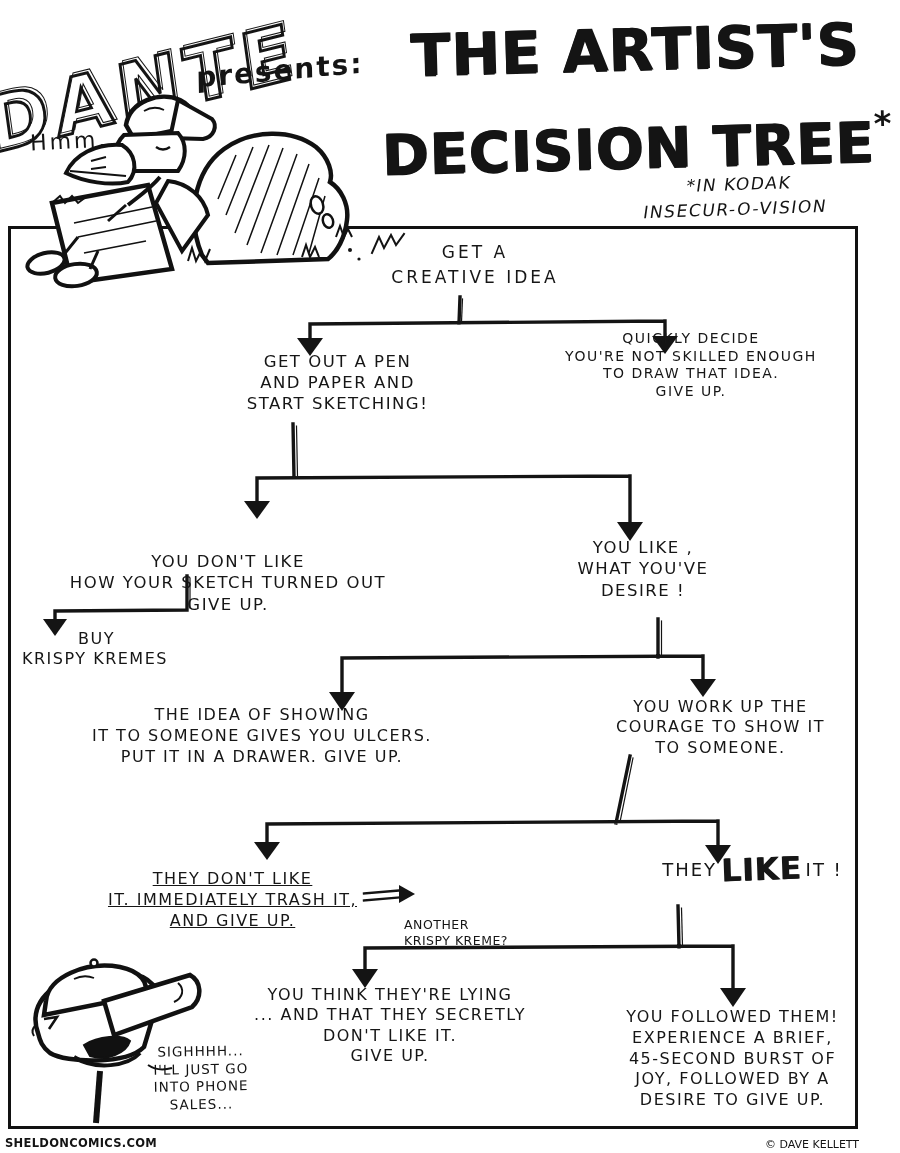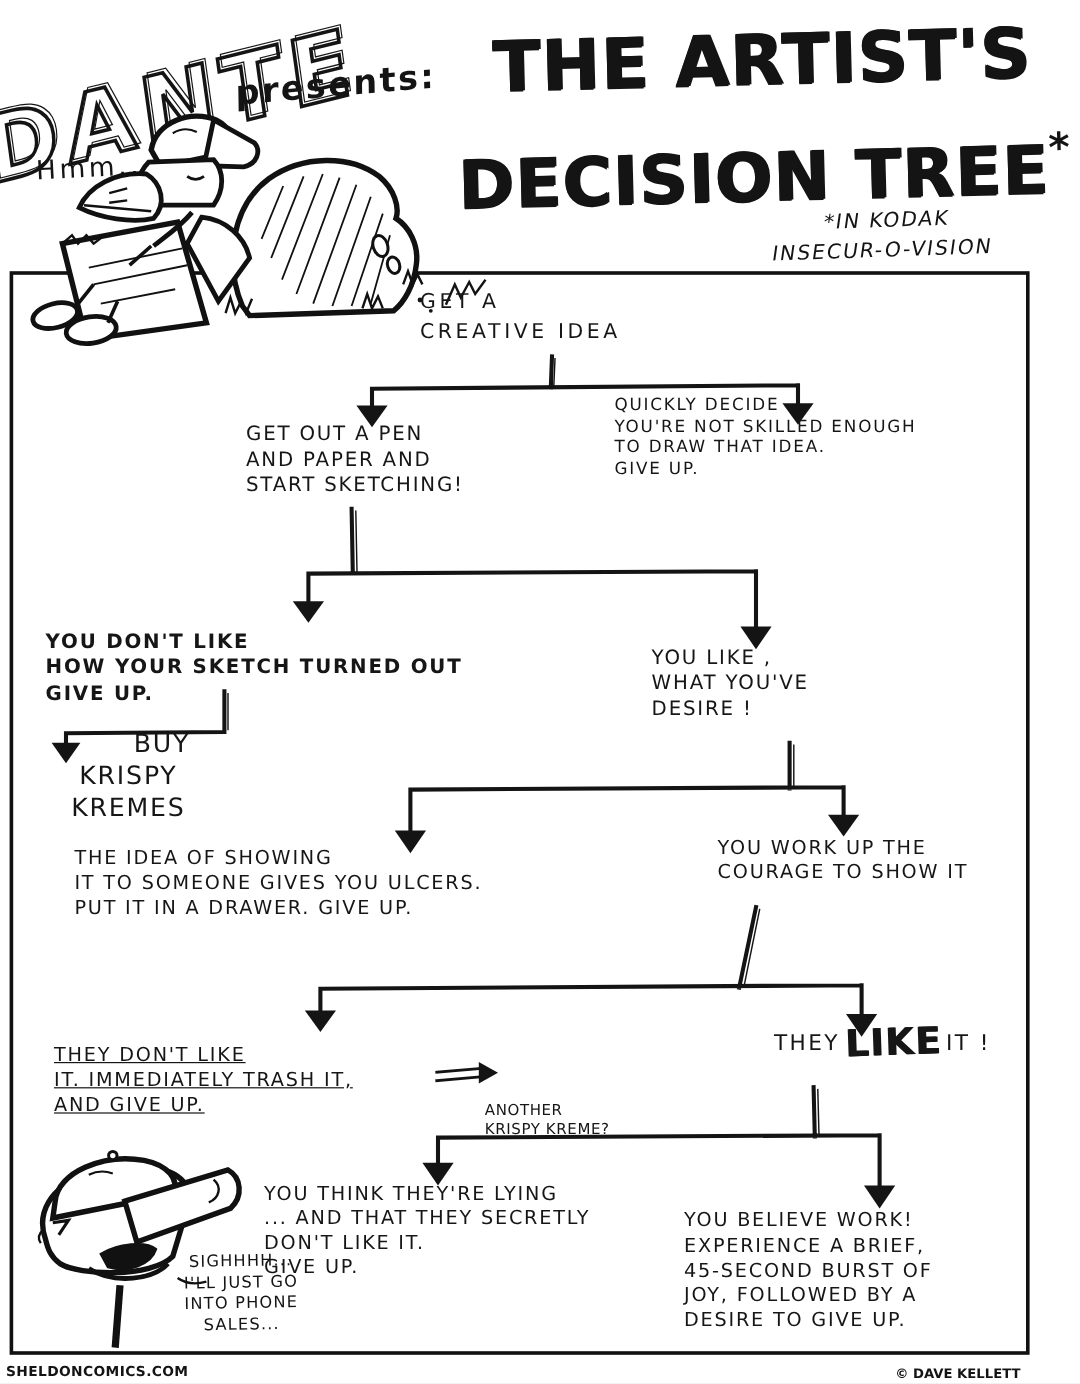--- a/index.html
+++ b/index.html
@@ -14,44 +14,44 @@
                text-shadow:1.5px 0 0 currentColor,0 1px 0 currentColor;}
   .title-l1{font-size:58px;}
   .title-l2{font-size:56px;}
   .title-ast{font-size:34px;vertical-align:26px;font-weight:700;text-shadow:none;}
   .footnote{left:612px;top:172px;width:250px;text-align:center;font-size:17px;font-weight:500;
             letter-spacing:1.5px;line-height:1.45;transform:skewX(-10deg) rotate(-2deg);}
   .hmm{left:30px;top:128px;font-size:22px;font-weight:500;letter-spacing:3px;transform:rotate(-3deg);}
   
   .panel{left:8px;top:226px;width:844px;height:897px;border:3px solid #111;}
   
-  .node{position:absolute;font-weight:500;letter-spacing:1.5px;color:#161616;}
+  .node{position:absolute;text-align:center;font-weight:500;letter-spacing:1.5px;color:#161616;}
   .n-root{left:350px;top:240px;width:250px;font-size:17px;line-height:1.45;letter-spacing:3px;}
   .n-sketch{left:205px;top:351px;width:265px;font-size:16.5px;line-height:1.28;}
   .n-quick{left:512px;top:330px;width:358px;font-size:14px;line-height:1.26;}
-  .n-dontlike{left:38px;top:524px;width:380px;font-size:16.5px;line-height:1.3;font-weight:bold;}
-  .n-krispy{left:22px;top:607px;width:170px;font-size:21px;line-height:1.25;text-align:center;}
+  .n-dontlike{left:38px;top:551px;width:380px;font-size:16.5px;line-height:1.3;}
+  .n-krispy{left:22px;top:629px;width:170px;font-size:16px;line-height:1.25;text-align:left;}
   .n-krispy .indent{margin-left:56px;}
   .n-likedrawn{left:543px;top:537px;width:200px;font-size:16.5px;line-height:1.3;}
   .n-ulcers{left:62px;top:705px;width:400px;font-size:16px;line-height:1.3;}
   .n-courage{left:598px;top:697px;width:245px;font-size:16px;line-height:1.28;}
   .n-theydont{left:45px;top:869px;width:375px;font-size:16px;line-height:1.3;text-decoration:underline;}
   .n-another{left:404px;top:875px;width:160px;font-size:12.5px;line-height:1.3;
              letter-spacing:.5px;text-align:left;margin-top:42px;}
   .n-theylike{left:645px;top:851px;width:215px;font-size:18px;letter-spacing:2px;white-space:nowrap;}
   .n-theylike .big{display:inline-block;font-size:31px;font-weight:900;letter-spacing:1px;
                    transform:rotate(-2deg);vertical-align:-4px;margin:0 4px;
                    text-shadow:1px 0 0 currentColor;}
   .n-lying{left:220px;top:985px;width:340px;font-size:16px;line-height:1.28;}
   .n-believe{left:570px;top:1007px;width:325px;font-size:16px;line-height:1.3;}
   .sigh{left:126px;top:1043px;width:150px;font-size:13.5px;line-height:1.3;letter-spacing:1px;
         text-align:center;font-weight:500;transform:rotate(-1deg);}
   
   .site{left:5px;top:1136px;font-size:11.5px;font-weight:700;letter-spacing:.3px;}
-  .copyright{left:746px;top:1138px;width:132px;text-align:left;font-size:11px;font-weight:700;}
+  .copyright{left:746px;top:1138px;width:132px;text-align:center;font-size:11px;font-weight:400;}
   svg{display:block;}
 </style>
 </head>
 <body>
 
 <div class="page">
 
   <div class="abs panel"></div>
 
   <svg class="abs" style="left:0;top:0;" width="900" height="1153" viewBox="0 0 900 1153">
@@ -214,20 +214,21 @@
 
   <div class="node n-ulcers">
     <div>THE IDEA OF SHOWING</div>
     <div>IT TO SOMEONE GIVES YOU ULCERS.</div>
     <div>PUT IT IN A DRAWER. GIVE UP.</div>
   </div>
 
   <div class="node n-courage">
     <div>YOU WORK UP THE</div>
     <div>COURAGE TO SHOW IT</div>
+    <div>TO SOMEONE.</div>
   </div>
 
   <div class="node n-theydont">
     <div>THEY DON'T LIKE</div>
     <div>IT. IMMEDIATELY TRASH IT,</div>
     <div>AND GIVE UP.</div>
   </div>
 
   <div class="node n-another">
     <div>ANOTHER</div>
@@ -239,21 +240,21 @@
   </div>
 
   <div class="node n-lying">
     <div>YOU THINK THEY'RE LYING</div>
     <div>... AND THAT THEY SECRETLY</div>
     <div>DON'T LIKE IT.</div>
     <div>GIVE UP.</div>
   </div>
 
   <div class="node n-believe">
-    <div>YOU BELIEVE WORK!</div>
+    <div>YOU FOLLOWED THEM!</div>
     <div>EXPERIENCE A BRIEF,</div>
     <div>45-SECOND BURST OF</div>
     <div>JOY, FOLLOWED BY A</div>
     <div>DESIRE TO GIVE UP.</div>
   </div>
 
   <svg class="abs" style="left:8px;top:953px;" width="210" height="175" viewBox="0 0 210 175">
 
     <path d="M92,118 L88,170" fill="none" stroke="#111" stroke-width="6"></path>
 

